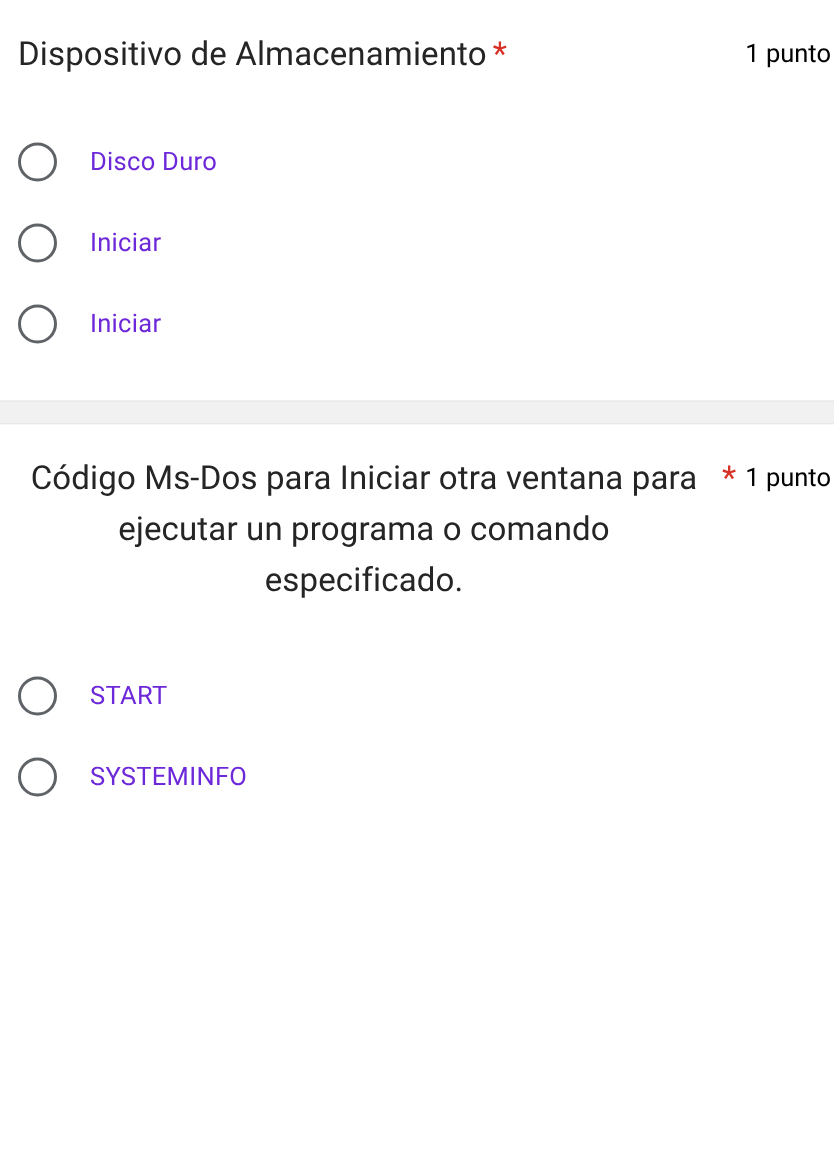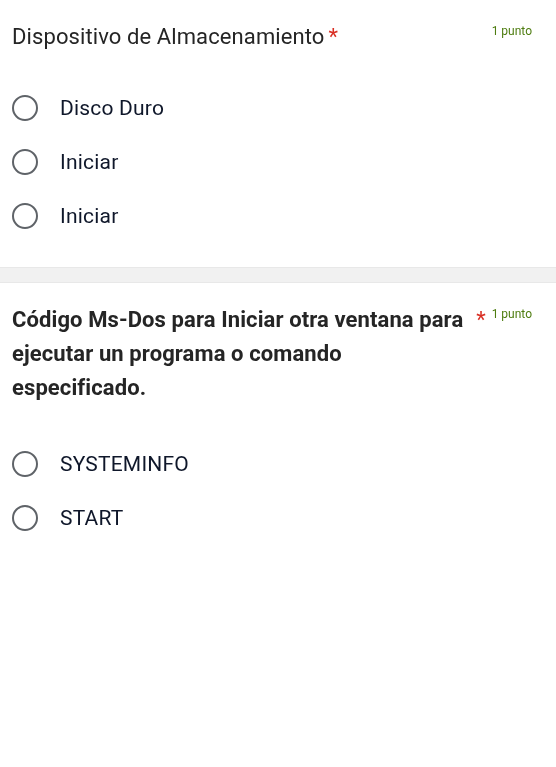--- a/index.html
+++ b/index.html
@@ -7,21 +7,21 @@
       padding: 0;
       box-sizing: border-box;
     }
     body {
       font-family: 'Roboto', 'Helvetica Neue', Arial, sans-serif;
       background: #ffffff;
       width: 556px;
       color: #202124;
     }
     .question-block {
-      padding: 20px 24px 24px 12px;
+      padding: 20px 2px 24px 12px;
       background: #ffffff;
     }
     .question-header {
       display: flex;
       align-items: flex-start;
       justify-content: space-between;
       margin-bottom: 28px;
     }
     .question-title-wrap {
       flex: 1;
@@ -36,65 +36,66 @@
       line-height: 1.5;
       letter-spacing: 0.1px;
     }
     .required-asterisk {
       color: #d93025;
       font-size: 22px;
       margin-left: 4px;
       line-height: 1.5;
     }
     .points-label {
-      font-size: 12px;
-      color: #4d7c0f;
+      font-size: 17px;
+      color: #000000;
       white-space: nowrap;
       margin-left: 16px;
       line-height: 1.9;
       font-weight: 400;
     }
     .option-row {
       display: flex;
       align-items: center;
       padding: 14px 0;
       cursor: pointer;
     }
     .radio-circle {
       width: 26px;
       height: 26px;
       border: 2.5px solid #5f6368;
       border-radius: 50%;
       margin-right: 22px;
       flex-shrink: 0;
     }
     .option-label {
-      font-size: 21px;
-      color: #0f172a;
+      font-size: 17px;
+      color: #6d28d9;
       font-weight: 400;
       letter-spacing: 0.2px;
     }
     .separator {
       height: 16px;
       background: #f1f1f1;
       border-top: 1px solid #e8e8e8;
       border-bottom: 1px solid #e8e8e8;
     }
     .q2-header {
       margin-bottom: 32px;
     }
     .q2-title-block {
       flex: 1;
     }
     .q2-title-line {
       font-size: 22px;
-      font-weight: 700;
+      font-weight: 400;
       color: #252525;
       line-height: 1.55;
       letter-spacing: 0.1px;
+      text-align: center;
     }
     .q2-right {
       display: flex;
       align-items: flex-start;
       white-space: nowrap;
       margin-left: 8px;
     }
     .q2-asterisk {
       color: #d93025;
       font-size: 22px;
@@ -136,19 +137,19 @@
       <div class="q2-title-line">Código Ms-Dos para Iniciar otra ventana para ejecutar un programa o comando especificado.</div>
     </div>
     <div class="q2-right">
       <span class="q2-asterisk">*</span>
       <span class="points-label" style="margin-left:0;">1 punto</span>
     </div>
   </div>
 
   <div class="option-row">
     <div class="radio-circle"></div>
-    <span class="option-label">SYSTEMINFO</span>
+    <span class="option-label">START</span>
   </div>
   <div class="option-row">
     <div class="radio-circle"></div>
-    <span class="option-label">START</span>
+    <span class="option-label">SYSTEMINFO</span>
   </div>
 </div>
 
 </body></html>

